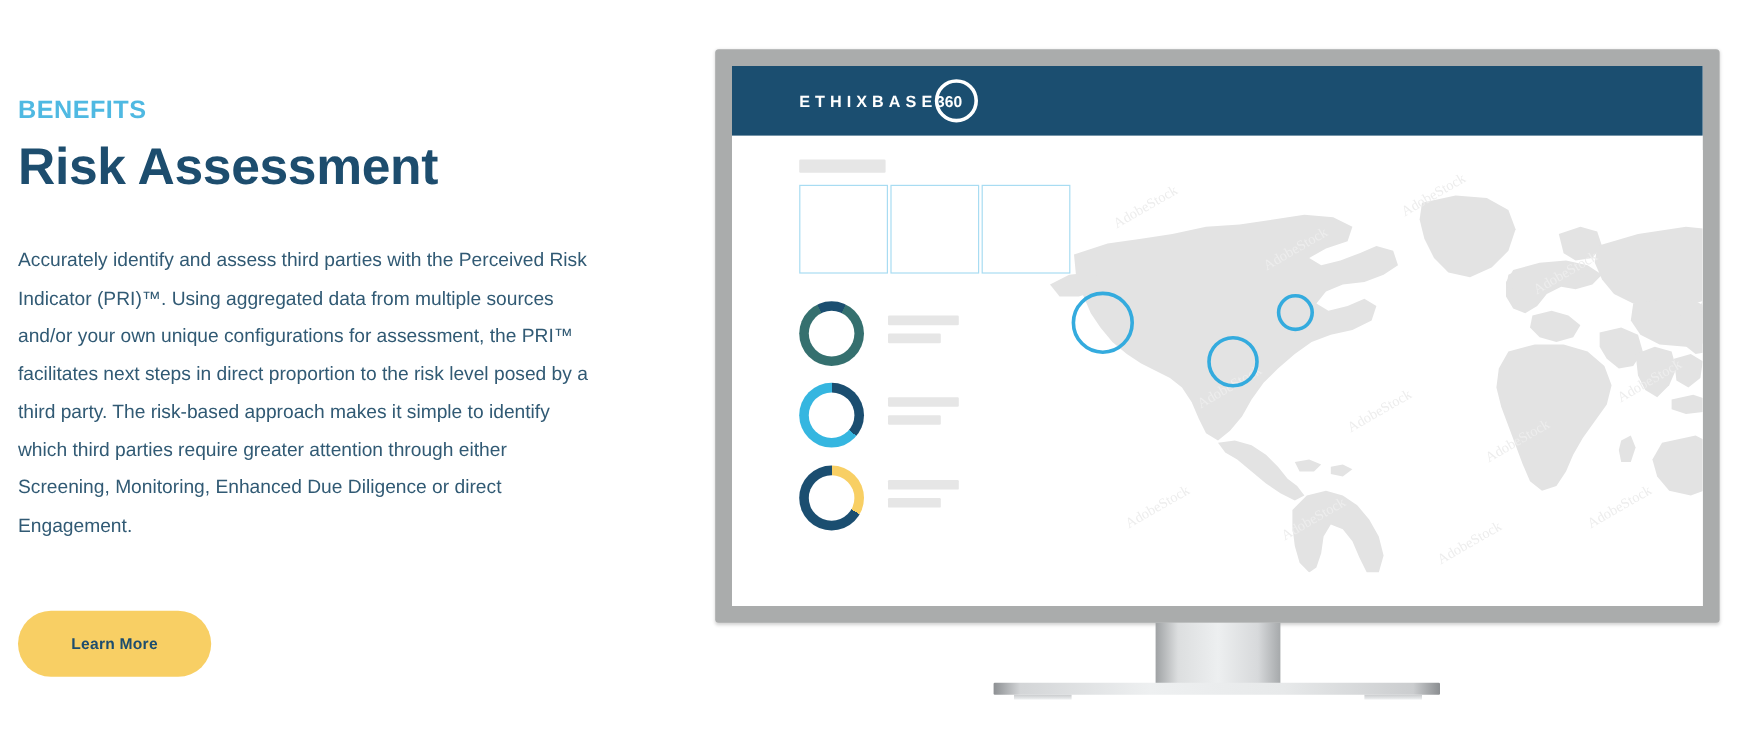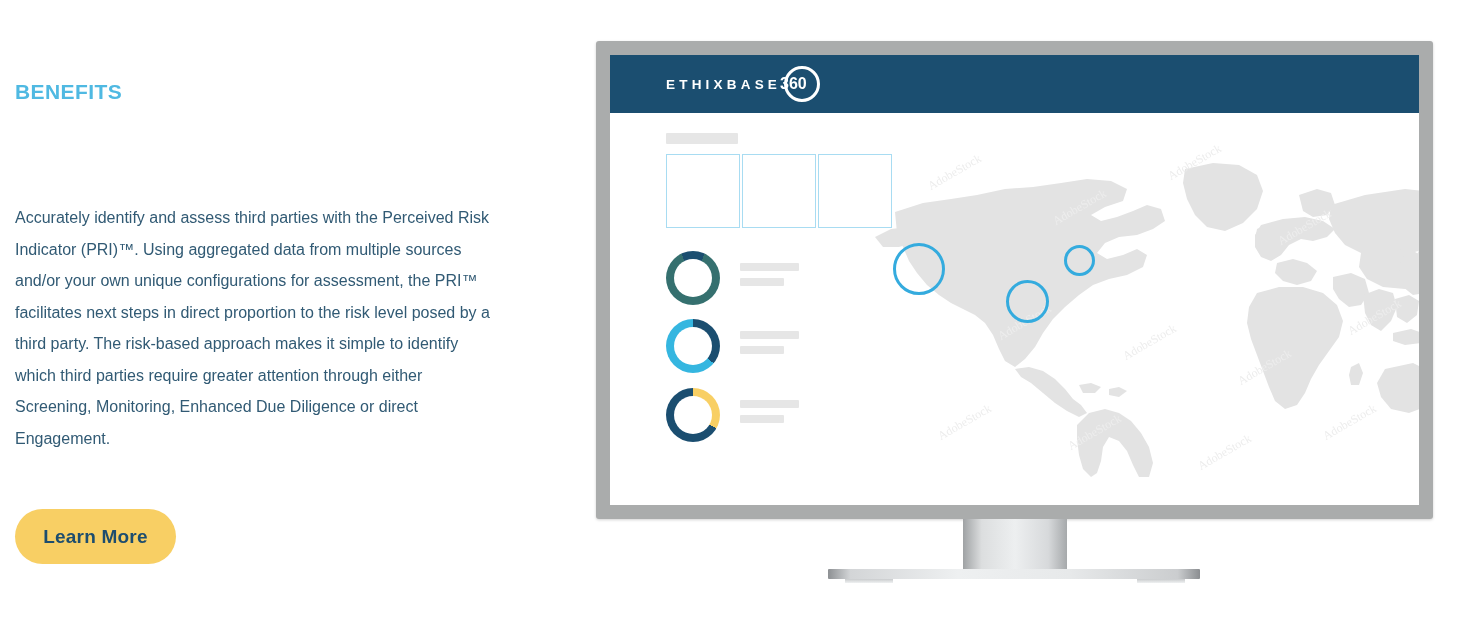--- a/index.html
+++ b/index.html
@@ -34,21 +34,21 @@
     font-size:16px; line-height:31.5px;
     color:#315A74;
   }
   .cta-button{
     position:absolute; left:0; top:509px;
     width:161px; height:55px;
     border:none; border-radius:28px;
     background:#F8CF64;
     color:#1D4D6E;
     font-family:"Liberation Sans", sans-serif;
-    font-size:19px; font-weight:bold;
+    font-size:13px; font-weight:bold;
     cursor:pointer;
     letter-spacing:0.2px;
   }
 
   
   .monitor{
     position:absolute;
     left:596px; top:41px;
     width:837px; height:478px;
   }
@@ -75,21 +75,21 @@
     display:flex; align-items:center;
     height:32px;
   }
   .logo-word{
     font-size:13.5px;
     font-weight:bold;
     letter-spacing:4.2px;
     color:#ffffff;
   }
   .logo-360{
-    font-size:16px; font-weight:bold;
+    font-size:13px; font-weight:bold;
     color:#ffffff;
     margin-left:-1px;
     position:relative; z-index:3;
     letter-spacing:0px;
   }
   .logo-ring{
     position:absolute;
     right:-13px; top:50%;
     transform:translateY(-50%);
     width:30px; height:30px;
@@ -183,20 +183,21 @@
     position:absolute;
     top:579px; height:4px;
     background:linear-gradient(to bottom,#C9CBCD,#EFF1F2);
   }
 </style>
 </head>
 <body>
 
 <div class="left-col">
   <div class="eyebrow">BENEFITS</div>
+  <h1 class="headline">Risk Assessment</h1>
   <p class="body-copy">Accurately identify and assess third parties with the Perceived Risk Indicator (PRI)™. Using aggregated data from multiple sources and/or your own unique configurations for assessment, the PRI™ facilitates next steps in direct proportion to the risk level posed by a third party. The risk-based approach makes it simple to identify which third parties require greater attention through either Screening, Monitoring, Enhanced Due Diligence or direct Engagement.</p>
   <button class="cta-button">Learn More</button>
 </div>
 
 <div class="monitor">
   <div class="bezel"></div>
 
   <div class="screen">
 
     <div class="screen-header">

